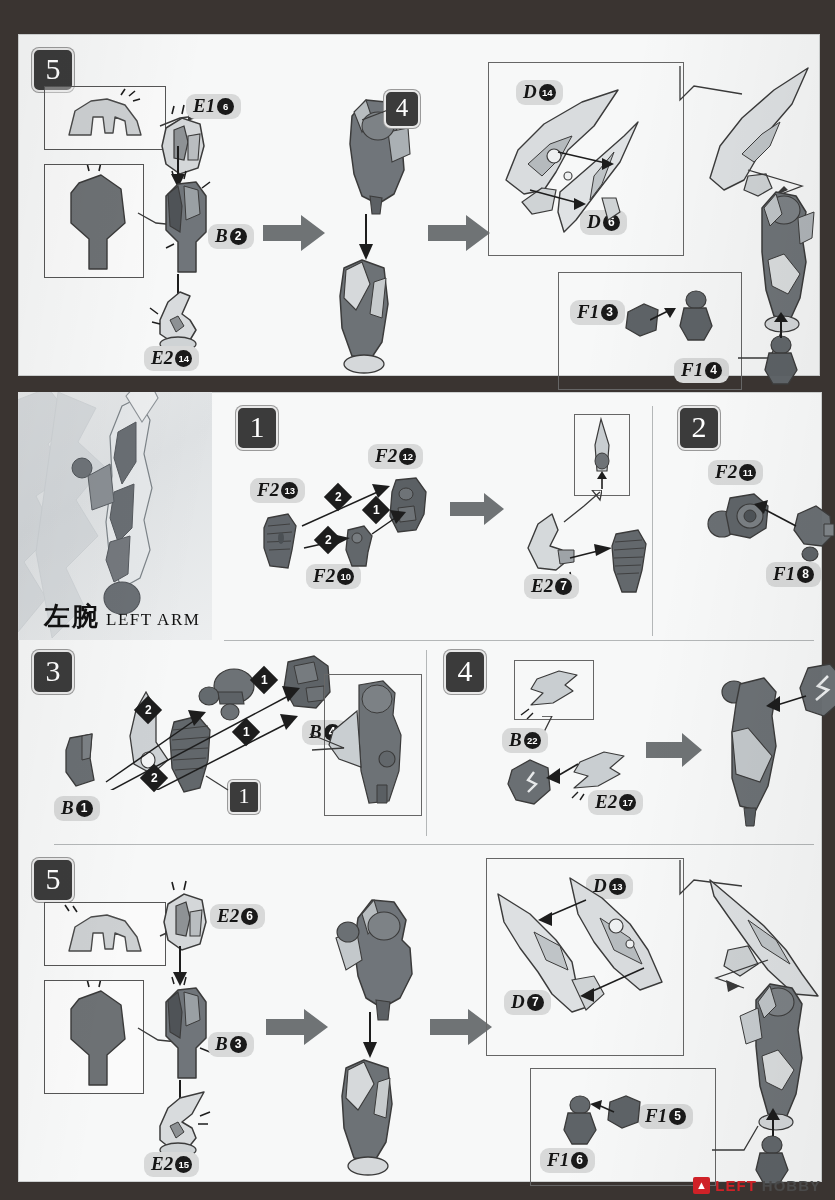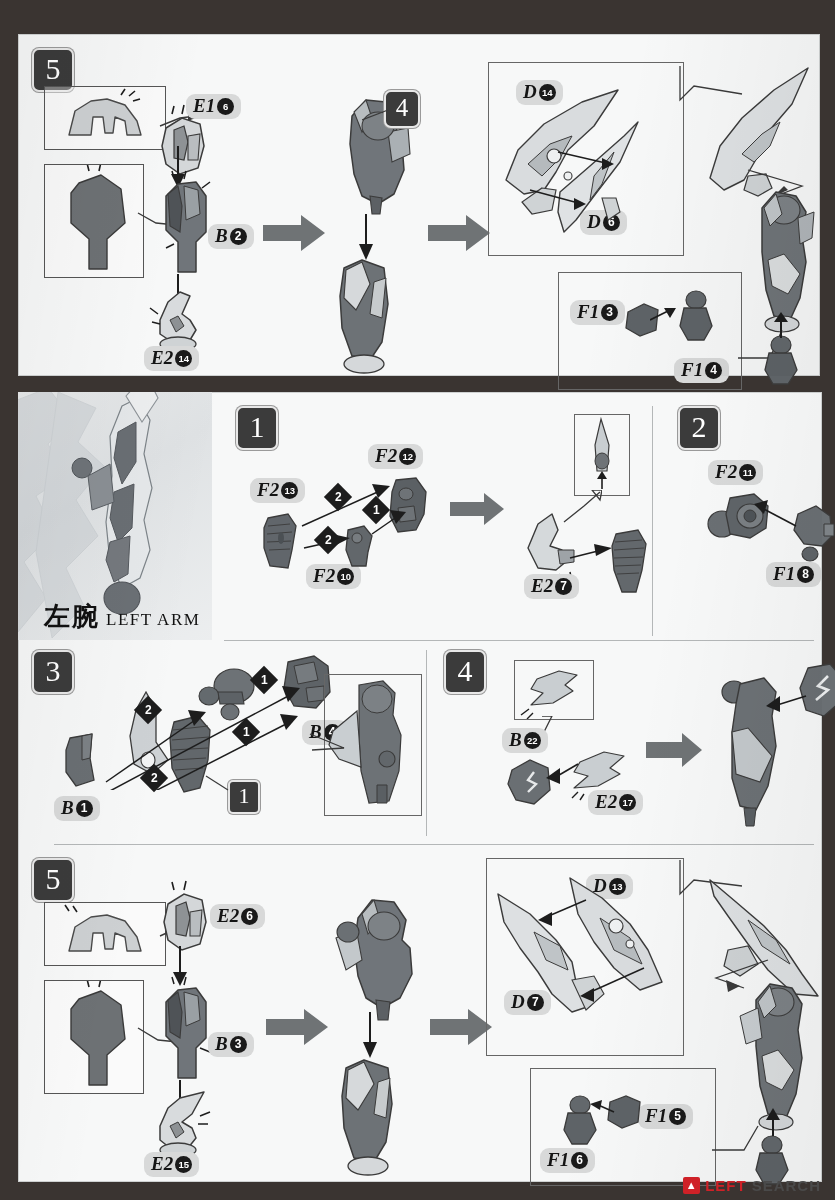--- a/index.html
+++ b/index.html
@@ -783,16 +783,16 @@
     </div>
     <svg class="part" style="left:746px;top:716px;" width="18" height="30">
       <path d="M9 28 L9 10" stroke="#1d1d1d" stroke-width="2"></path>
       <path d="M2 12 L9 0 L16 12 Z" fill="#1d1d1d"></path>
     </svg>
   </div>
 
   <div class="watermark">
     <span class="mark">▲</span>
     <span class="w1">LEFT</span>
-    <span class="w2">SEARCH</span>
+    <span class="w2">HOBBY</span>
   </div>
 
 </div>
 
 </body></html>

